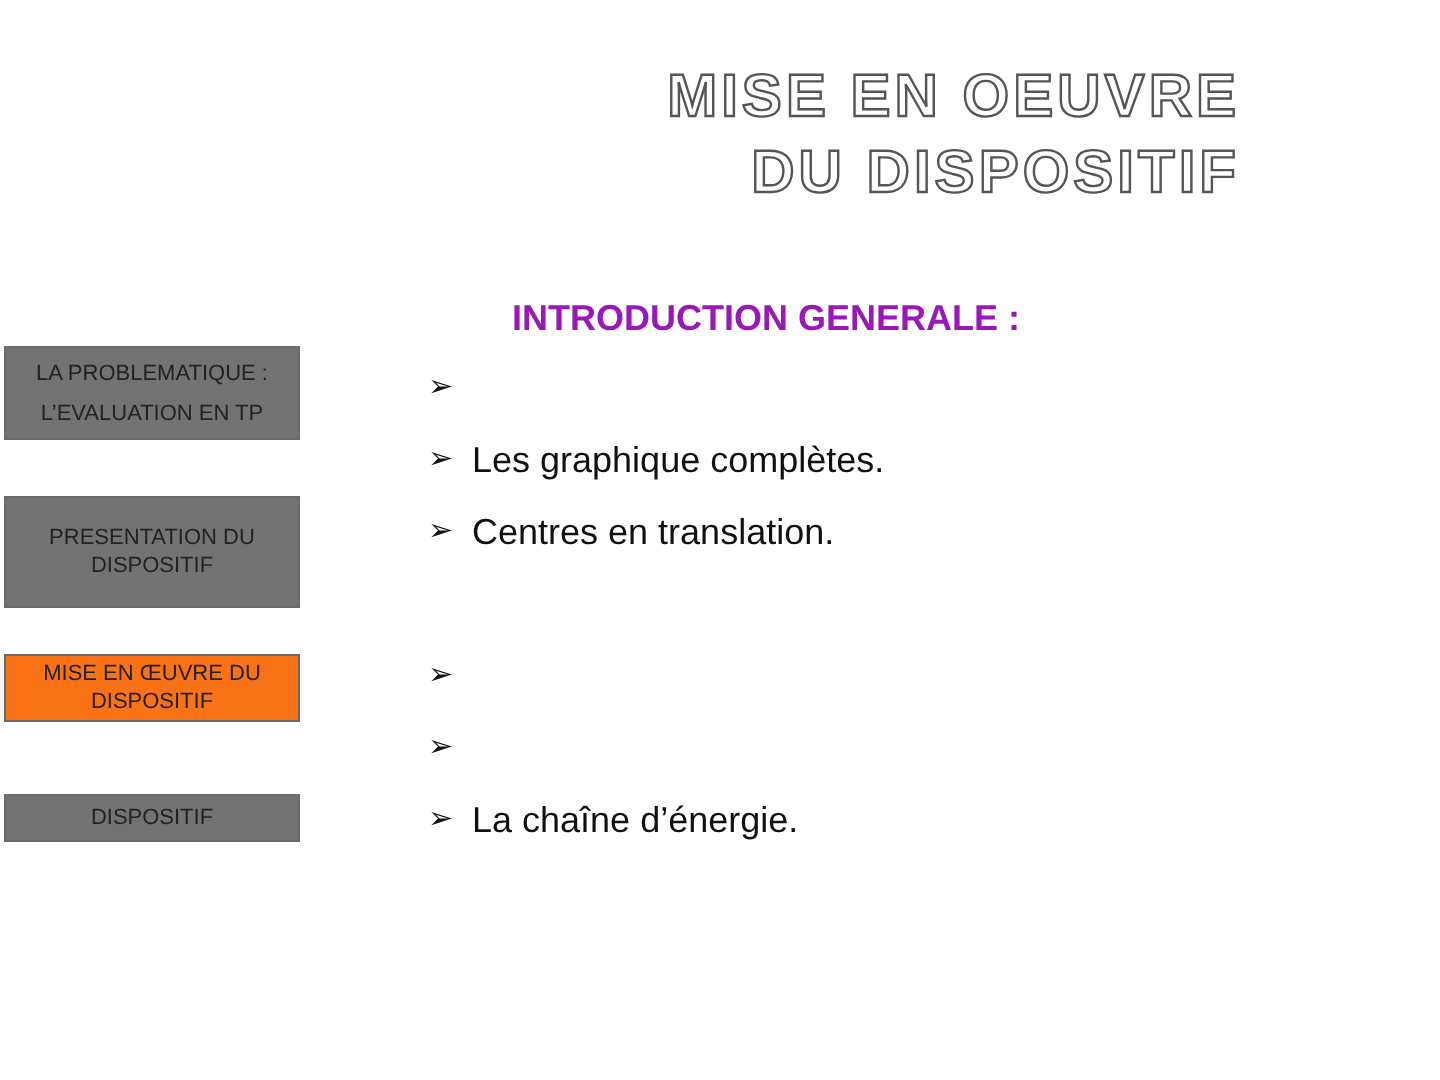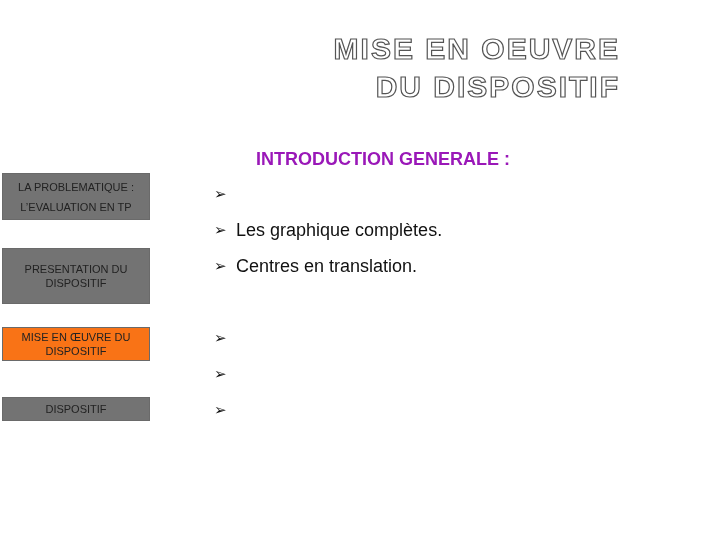--- a/index.html
+++ b/index.html
@@ -141,15 +141,16 @@
     </li>
     <li class="spacer"></li>
     <li>
       <span class="arrow">➢</span>
     </li>
     <li>
       <span class="arrow">➢</span>
     </li>
     <li>
       <span class="arrow">➢</span>
+      <span>La chaîne d’énergie.</span>
     </li>
   </ul>
 </div>
 
 </body></html>

